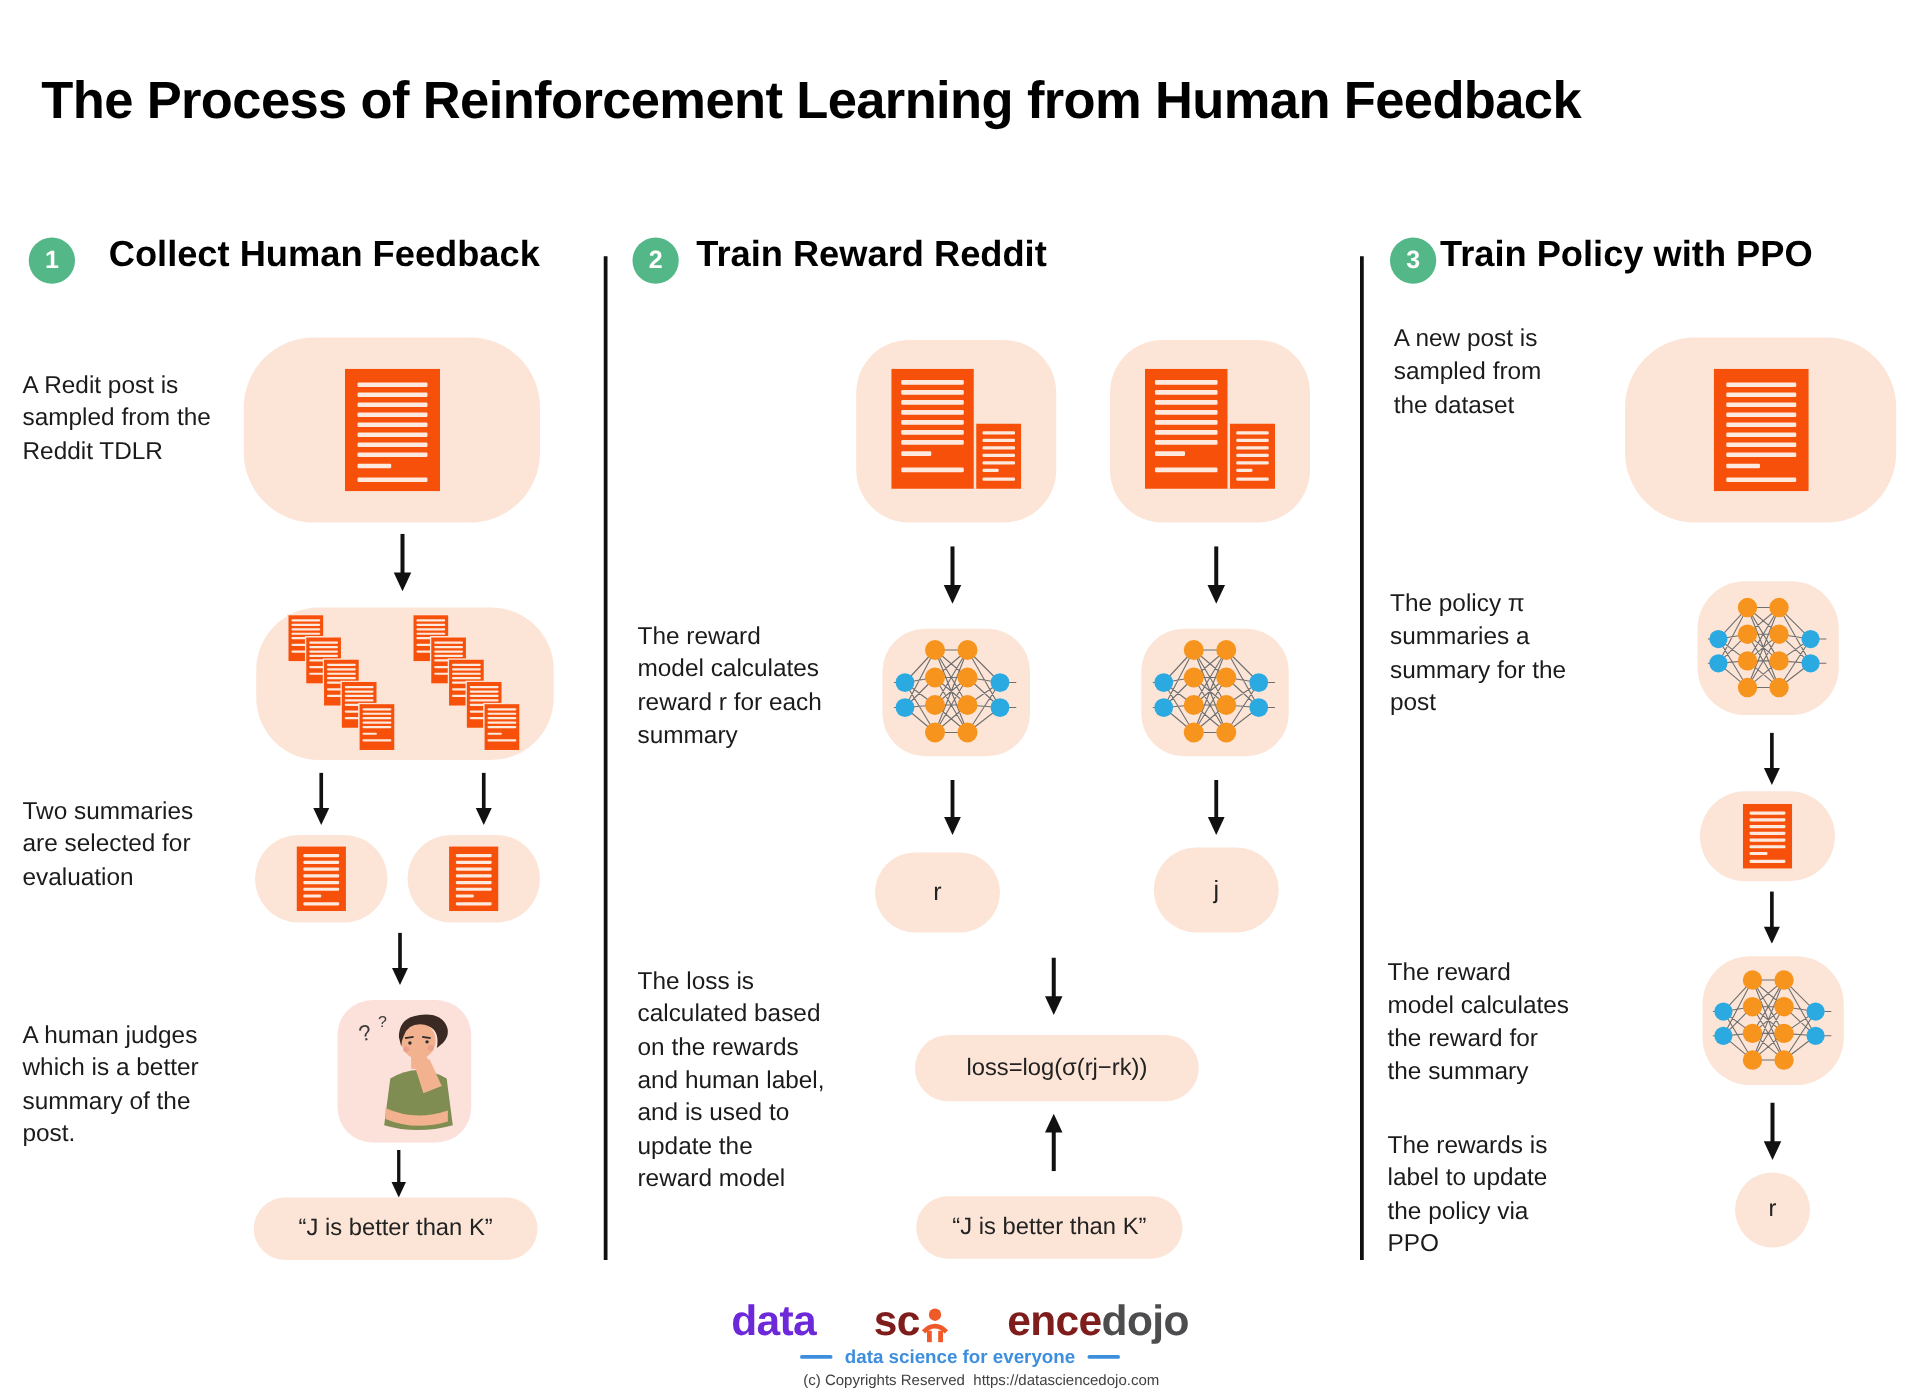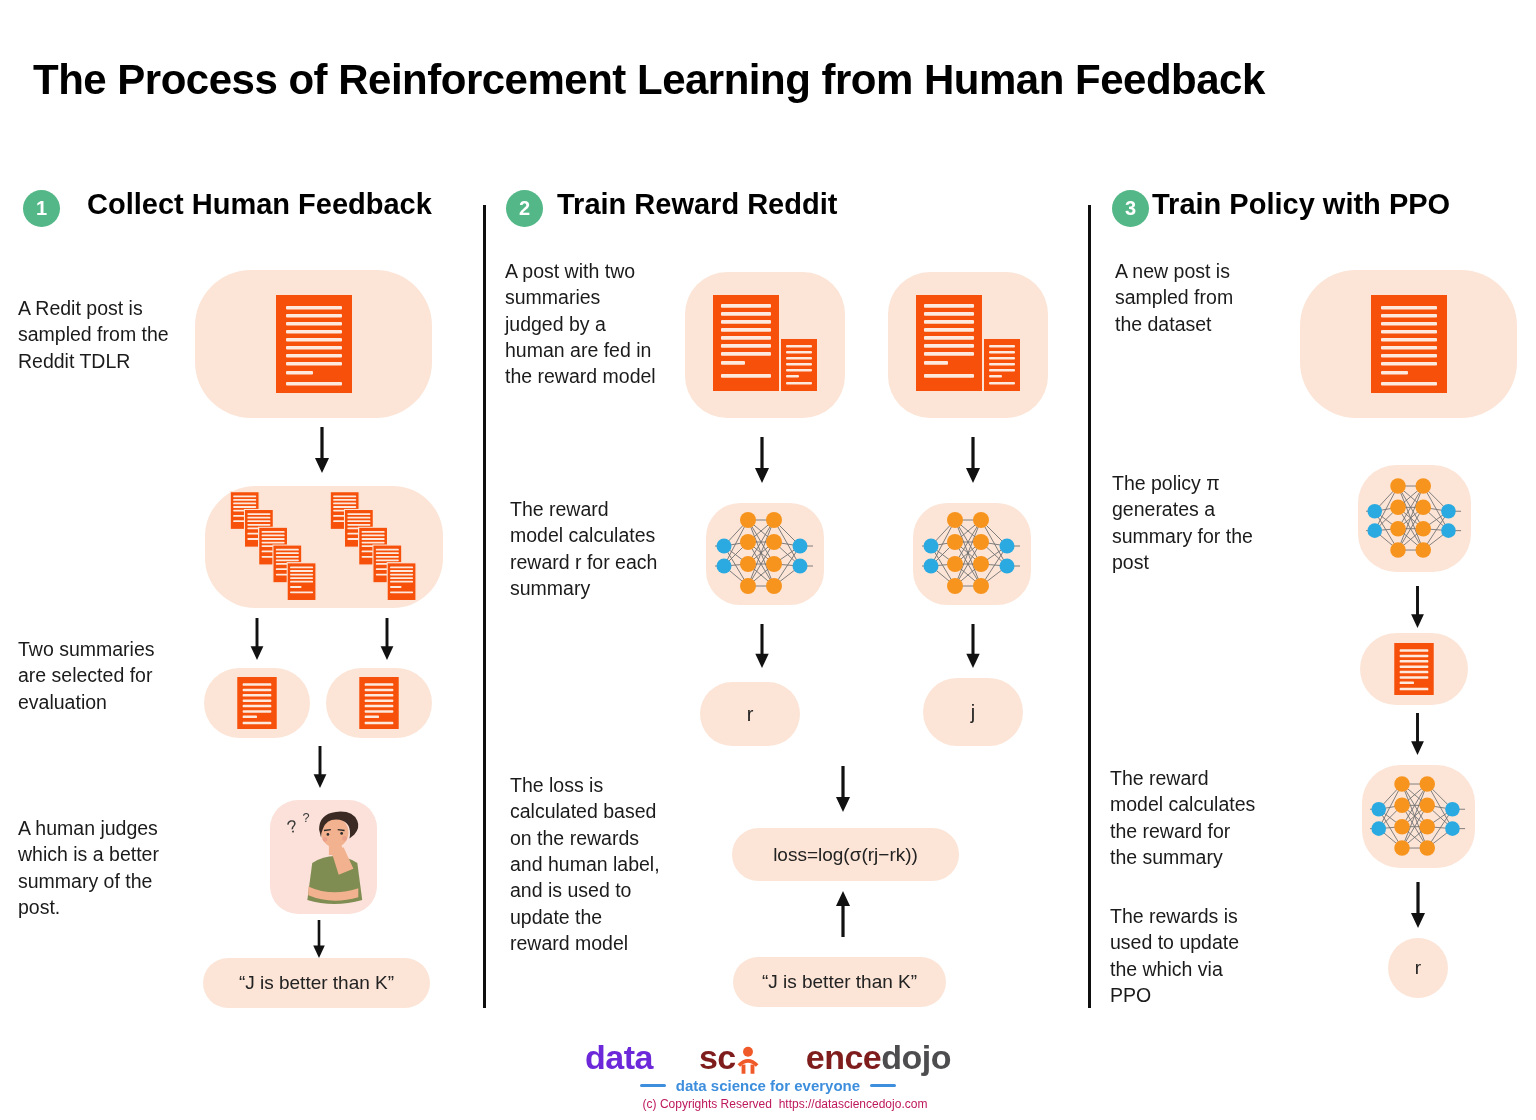--- a/index.html
+++ b/index.html
@@ -22,21 +22,21 @@
           align-items:center;gap:3px;}
   .brand{position:relative;font-size:34px;font-weight:700;letter-spacing:-0.5px;line-height:1;
          display:flex;align-items:flex-end;}
   .brand .b-data{color:#6d28d9;}
   .brand .b-science{color:#7f1d1d;margin-left:46px;}
   .brand .b-dojo{color:#4d4d4f;}
   .brand .glyph{margin:0 1px -1px 1px;}
   .tagline-row{display:flex;align-items:center;gap:10px;justify-content:flex-end;}
   .tag-bar{width:26px;height:3px;background:#3d8edd;border-radius:2px;}
   .tagline{font-size:15px;color:#3d8edd;font-weight:700;}
-  .copyright{font-size:12px;color:#be185d;white-space:pre-wrap;padding-left:34px;}
+  .copyright{font-size:12px;color:#404040;white-space:pre-wrap;padding-left:34px;}
 </style>
 </head>
 <body>
 
 <svg width="0" height="0" style="position:absolute" aria-hidden="true">
   <defs>
     <symbol id="sym-doc-big" viewBox="0 0 76 98">
       <rect width="76" height="98" fill="#f6500a"></rect>
       <g fill="#fde9dd">
         <rect x="10" y="11" width="56" height="3.6" rx="1"></rect>
@@ -216,21 +216,20 @@
     <svg width="98" height="110">
         <use href="#sym-person"></use>
       </svg>
   </div>
   <svg class="arrow" style="left:312px;top:920px" width="14" height="38">
       <use href="#sym-arrow"></use>
     </svg>
 
   <div class="pill" style="left:203px;top:958px;width:227px;height:50px;border-radius:25px">“J is better than K”</div>
 
-  <div class="step-text" style="left:505px;top:258px;width:152px">A post with two summaries judged by a human are fed in the reward model</div>
   <div class="box" style="left:685px;top:272px;width:160px;height:146px;border-radius:42px">
     <svg width="104" height="100">
         <use href="#sym-doc-pair"></use>
       </svg>
   </div>
   <div class="box" style="left:888px;top:272px;width:160px;height:146px;border-radius:42px">
     <svg width="104" height="100">
         <use href="#sym-doc-pair"></use>
       </svg>
   </div>
@@ -275,21 +274,21 @@
 
   <div class="pill" style="left:733px;top:957px;width:213px;height:50px;border-radius:25px">“J is better than K”</div>
 
   <div class="step-text" style="left:1115px;top:258px;width:128px">A new post is sampled from the dataset</div>
   <div class="box" style="left:1300px;top:270px;width:217px;height:148px;border-radius:56px">
     <svg width="76" height="98">
         <use href="#sym-doc-big"></use>
       </svg>
   </div>
 
-  <div class="step-text" style="left:1112px;top:470px;width:148px">The policy π generates a summary for the post</div>
+  <div class="step-text" style="left:1112px;top:470px;width:148px">The policy π summaries a summary for the post</div>
   <div class="box" style="left:1358px;top:465px;width:113px;height:107px;border-radius:38px">
     <svg width="97" height="90">
         <use href="#sym-nn"></use>
       </svg>
   </div>
   <svg class="arrow" style="left:1410px;top:586px" width="15" height="42">
       <use href="#sym-arrow"></use>
     </svg>
 
   <div class="box" style="left:1360px;top:633px;width:108px;height:72px;border-radius:36px">
@@ -304,21 +303,21 @@
   <div class="step-text" style="left:1110px;top:765px;width:152px">The reward model calculates the reward for the summary</div>
   <div class="box" style="left:1362px;top:765px;width:113px;height:103px;border-radius:38px">
     <svg width="97" height="90">
         <use href="#sym-nn"></use>
       </svg>
   </div>
   <svg class="arrow" style="left:1410px;top:882px" width="16" height="46">
       <use href="#sym-arrow"></use>
     </svg>
 
-  <div class="step-text" style="left:1110px;top:903px;width:140px">The rewards is used to update the which via PPO</div>
+  <div class="step-text" style="left:1110px;top:903px;width:140px">The rewards is label to update the policy via PPO</div>
   <div class="pill" style="left:1388px;top:938px;width:60px;height:60px;border-radius:50%;font-size:19px">r</div>
 
   <div class="footer">
     <div class="brand">
       <span class="b-data">data</span>
         <span class="b-science">sc</span>
         <svg class="glyph" width="22" height="30">
           <use href="#sym-logo-person"></use>
         </svg>
         <span class="b-science">ence</span>

